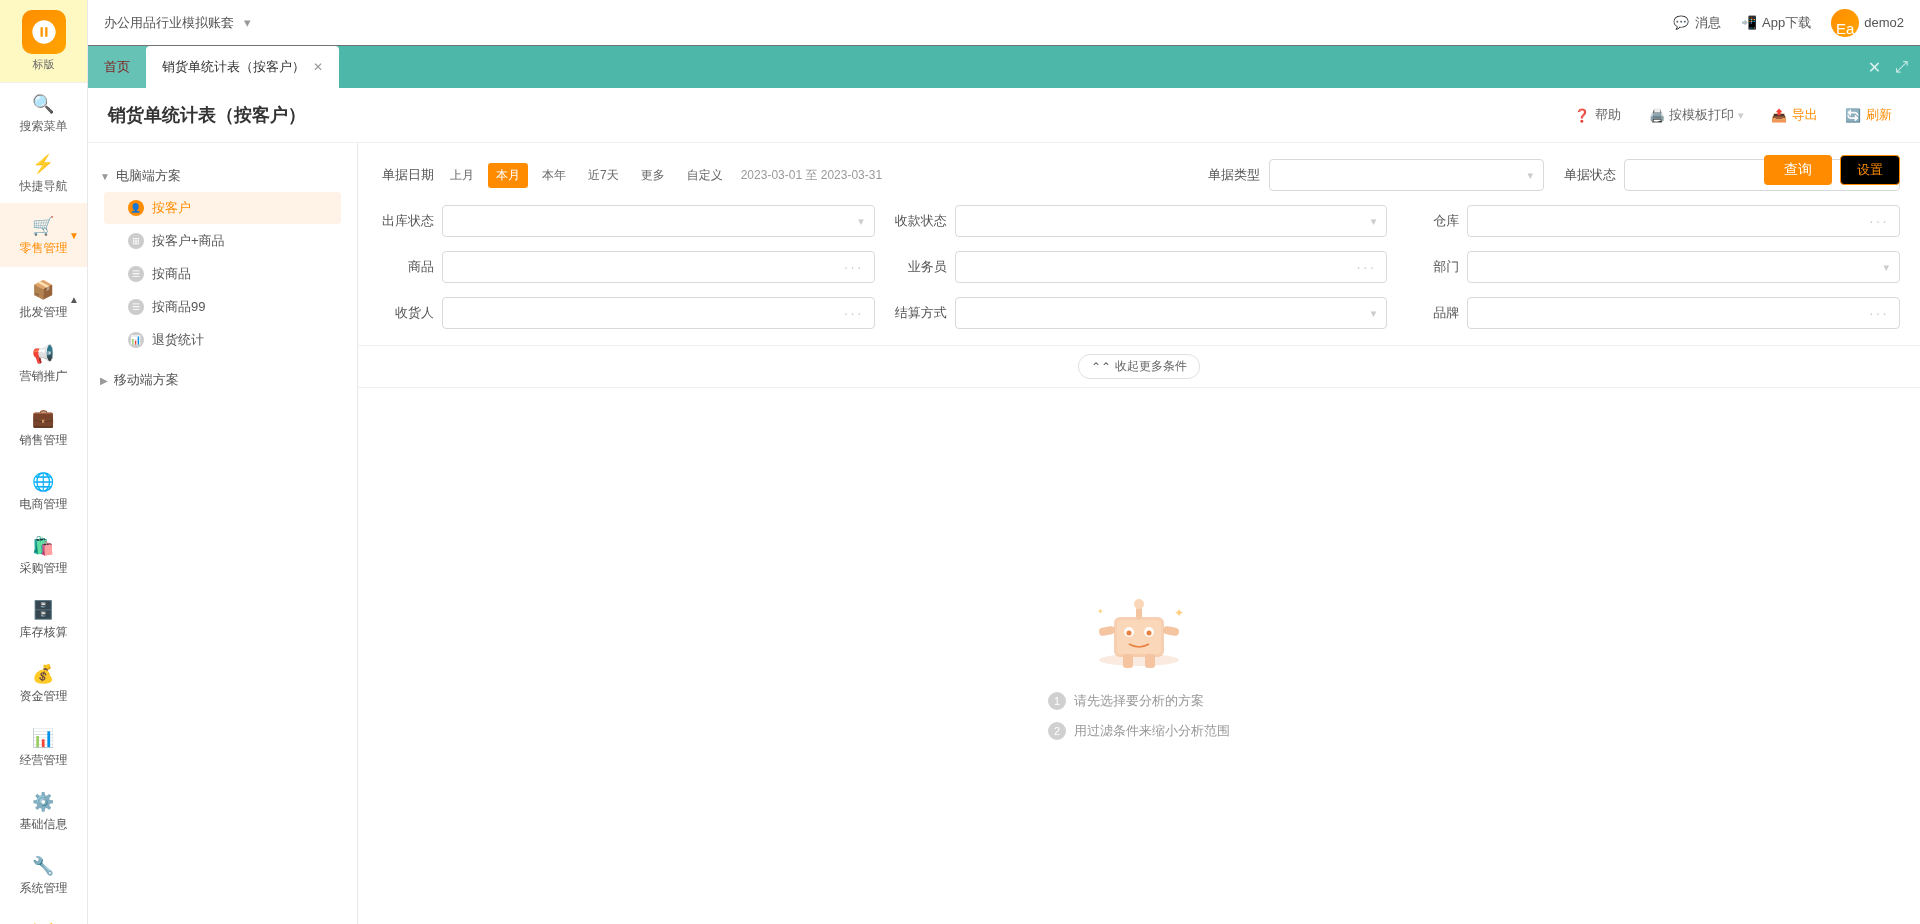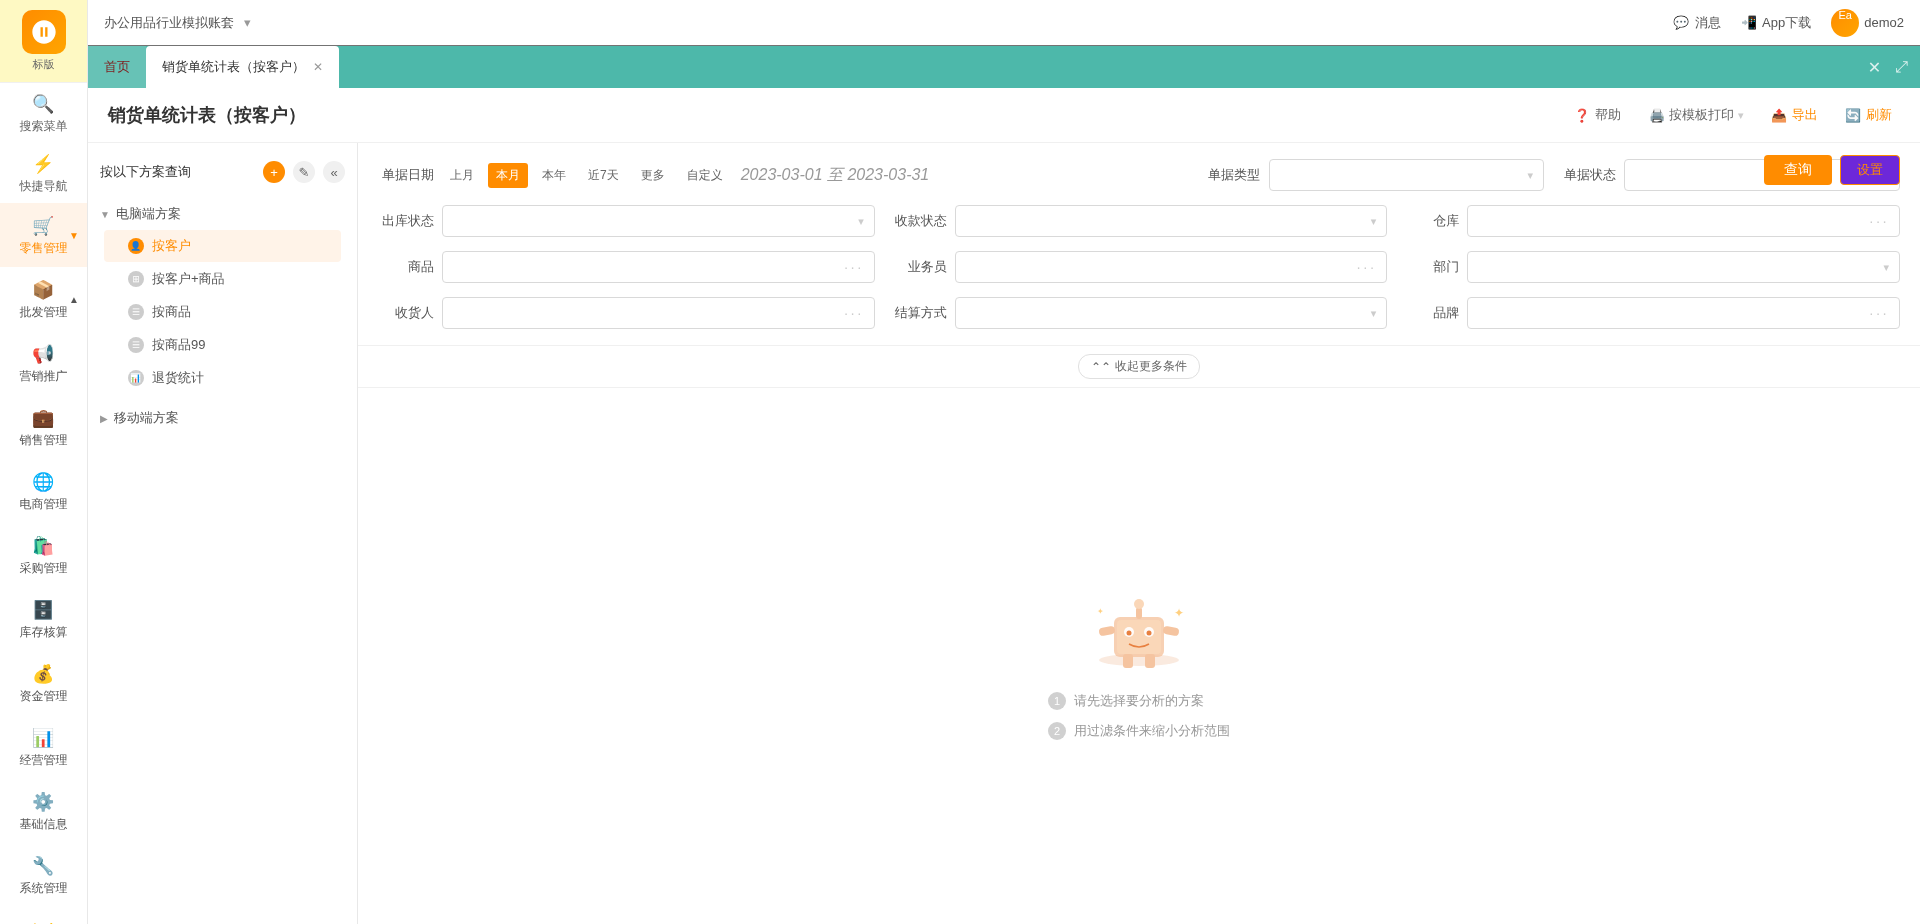--- a/index.html
+++ b/index.html
@@ -20,21 +20,21 @@
     .menu-item .m-arrow { position: absolute; right: 8px; top: 50%; transform: translateY(-50%); font-size: 10px; }
 
     
     .main { flex: 1; display: flex; flex-direction: column; overflow: hidden; }
 
     
     .top-header { height: 46px; background: #fff; border-bottom: 1px solid #737373; display: flex; align-items: center; padding: 0 16px; justify-content: space-between; flex-shrink: 0; }
     .header-left { display: flex; align-items: center; gap: 10px; font-size: 13px; color: #555; }
     .header-right { display: flex; align-items: center; gap: 20px; }
     .header-btn { display: flex; align-items: center; gap: 5px; font-size: 13px; color: #555; cursor: pointer; }
-    .user-avatar { width: 28px; height: 28px; border-radius: 50%; background: linear-gradient(135deg, #ff8c00, #ffa500); display: flex; align-items: flex-start; justify-content: center; color: white; font-size: 11px; }
+    .user-avatar { width: 28px; height: 28px; border-radius: 50%; background: linear-gradient(135deg, #ff8c00, #ffa500); display: flex; align-items: flex-end; justify-content: center; color: white; font-size: 15px; }
 
     
     .tab-bar { height: 42px; background: #4db8aa; display: flex; align-items: center; padding: 0 0; flex-shrink: 0; }
     .tab { height: 100%; padding: 0 16px; display: flex; align-items: center; gap: 8px; font-size: 13px; cursor: pointer; color: rgba(255,255,255,0.85); }
     .tab.home { background: rgba(255,255,255,0.15); color: #7f1d1d; }
     .tab.active { background: white; color: #333; border-radius: 4px 4px 0 0; }
     .tab .close-icon { font-size: 12px; color: #999; cursor: pointer; }
     .tab-maximize { margin-left: auto; margin-right: 8px; display: flex; gap: 6px; }
     .tab-maximize button { background: none; border: none; color: rgba(255,255,255,0.8); cursor: pointer; font-size: 16px; padding: 4px; }
 
@@ -76,25 +76,25 @@
     .filter-row { display: flex; align-items: center; gap: 16px; margin-bottom: 14px; }
     .filter-row:last-child { margin-bottom: 0; }
     .filter-item { display: flex; align-items: center; gap: 8px; flex: 1; }
     .filter-label { font-size: 13px; color: #555; white-space: nowrap; min-width: 56px; text-align: right; }
     .filter-control { flex: 1; border: 1px solid #d9d9d9; border-radius: 4px; height: 32px; padding: 0 10px; display: flex; align-items: center; justify-content: space-between; font-size: 13px; color: #333; cursor: pointer; background: white; }
     .filter-control .ctrl-arrow { color: #ccc; font-size: 11px; }
     .filter-control .ctrl-dots { color: #ccc; font-size: 14px; letter-spacing: 2px; }
     .date-filter { display: flex; align-items: center; gap: 6px; flex: 1; }
     .date-btn { padding: 4px 8px; border-radius: 3px; font-size: 12px; cursor: pointer; color: #666; border: none; background: none; }
     .date-btn.active { background: #ff8c00; color: white; border-radius: 3px; }
-    .date-range { font-size: 16px; color: #999; margin-left: 4px; font-style: italic; }
+    .date-range { font-size: 12px; color: #999; margin-left: 4px; }
     .collapse-bar { display: flex; justify-content: center; padding: 8px 0; background: white; border-bottom: 1px solid #f0f0f0; flex-shrink: 0; }
     .collapse-btn { display: flex; align-items: center; gap: 4px; font-size: 12px; color: #666; cursor: pointer; padding: 3px 12px; border: 1px solid #e0e0e0; border-radius: 12px; background: white; }
     .btn-query { background: #ff8c00; color: white; border: none; border-radius: 4px; padding: 6px 20px; font-size: 14px; cursor: pointer; }
-    .btn-settings { background: #6d28d9; color: #ff8c00; border: 1px solid #ff8c00; border-radius: 4px; padding: 5px 16px; font-size: 13px; cursor: pointer; }
+    .btn-settings { background: #000000; color: #ff8c00; border: 1px solid #ff8c00; border-radius: 4px; padding: 5px 16px; font-size: 13px; cursor: pointer; }
 
     
     .empty-state { flex: 1; display: flex; flex-direction: column; align-items: center; justify-content: center; padding: 40px; background: white; }
     .empty-icon { width: 120px; height: 100px; margin-bottom: 20px; }
     .empty-text { display: flex; flex-direction: column; gap: 12px; }
     .empty-tip { display: flex; align-items: center; gap: 8px; font-size: 13px; color: #999; }
     .tip-num { width: 18px; height: 18px; border-radius: 50%; background: #d0d0d0; color: white; display: flex; align-items: center; justify-content: center; font-size: 11px; flex-shrink: 0; }
 
     
     ::-webkit-scrollbar { width: 4px; height: 4px; }
@@ -239,28 +239,20 @@
         <div class="action-btn refresh">
           <span>🔄</span>
           <span>刷新</span>
         </div>
       </div>
     </div>
 
     <div class="content-split">
 
       <div class="left-panel">
-        <div class="panel-header">
-          <span class="panel-title">按以下方案查询</span>
-          <div class="panel-icons">
-            <div class="panel-icon orange">+</div>
-            <div class="panel-icon">✎</div>
-            <div class="panel-icon">«</div>
-          </div>
-        </div>
 
         <div class="tree-section">
 
           <div class="tree-group">
             <div class="tree-group-header">
               <span class="tree-arrow">▼</span>
               <span>电脑端方案</span>
             </div>
             <div class="tree-item active">
               <div class="t-icon">👤</div>

